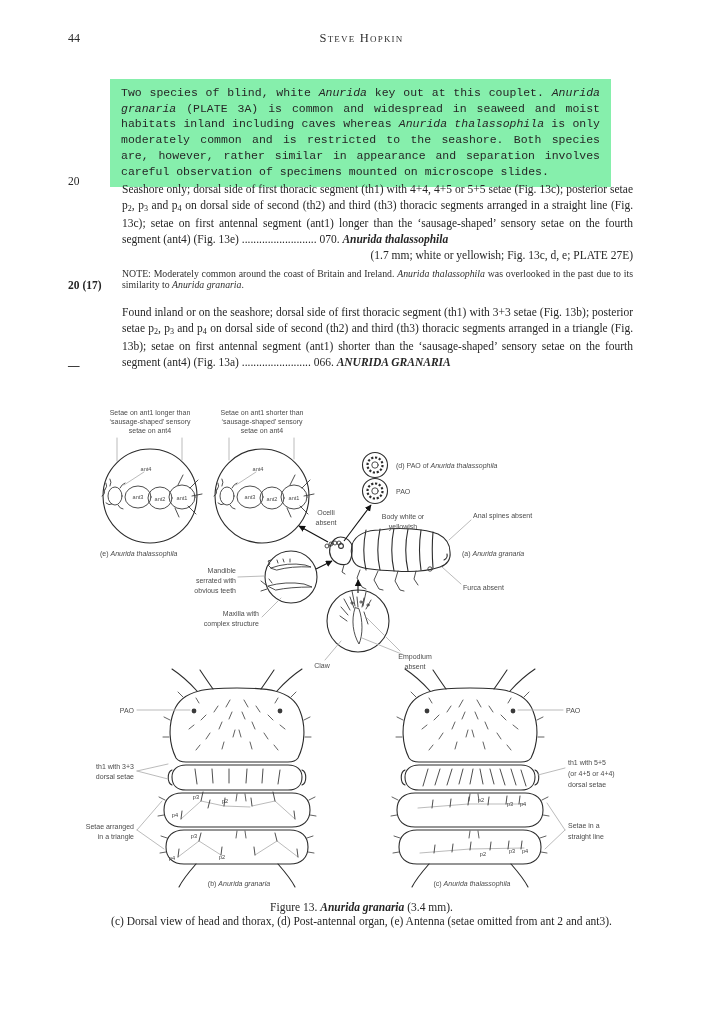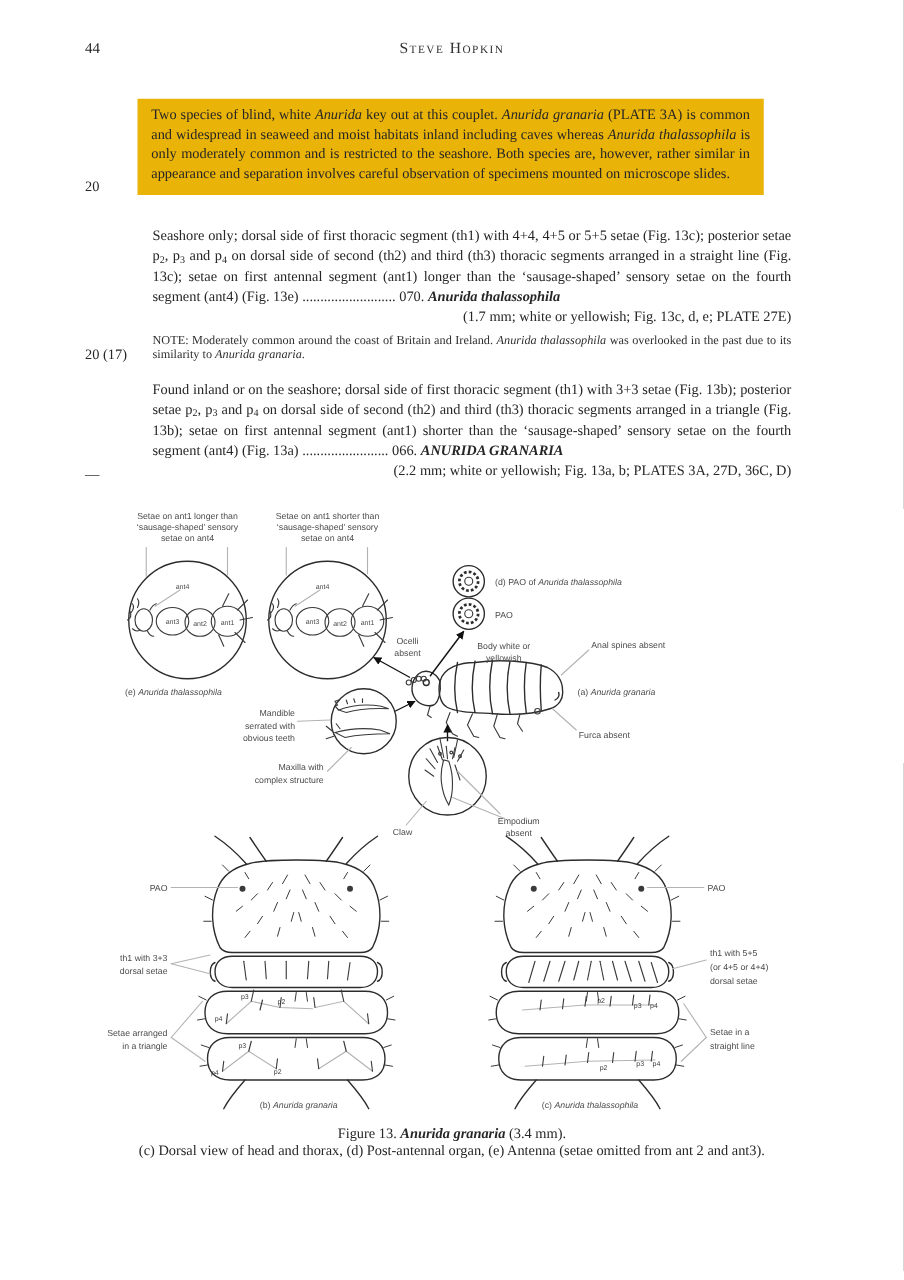--- a/index.html
+++ b/index.html
@@ -4,23 +4,23 @@
 <style>
   html,body{margin:0;padding:0;background:#9a9a9a;}
   .page{position:relative;width:723px;height:1024px;background:#ffffff;margin:0 auto;
         font-family:"Liberation Serif",serif;color:#262626;overflow:hidden;}
   .hdr-num{position:absolute;left:68px;top:31px;font-size:12px;}
   .hdr-title{position:absolute;left:0;right:0;top:31px;text-align:center;
              font-variant:small-caps;letter-spacing:1.2px;font-size:12.5px;color:#303030;}
   .row{position:absolute;left:68px;width:565px;display:flex;align-items:flex-end;}
   .row .num{flex:none;font-size:11.5px;padding-top:5px;}
   .row.intro .num{width:42px;padding-top:6px;}
-  .row.couplet .num{width:54px;font-weight:normal;padding-top:0;}
+  .row.couplet .num{width:54px;font-weight:bold;padding-top:0;}
   .body-txt{font-size:11.5px;line-height:15.7px;text-align:justify;}
-  .intro-box{background:#eab308;width:479px;padding:6px 11px 8px 11px;}
+  .intro-box{background:#86efac;width:479px;padding:6px 11px 8px 11px;font-family:Liberation Mono, monospace;}
   .cblock{width:511px;}
   .tail{font-size:11.5px;line-height:15.7px;text-align:right;}
   .note{font-size:9.8px;line-height:11.6px;text-align:justify;margin-top:4px;color:#2e2e2e;}
   .it{font-style:italic}.bdit{font-weight:700;font-style:italic}
   .sb{font-size:0.7em;vertical-align:-0.25em}
   .figure-wrap{position:absolute;left:0;top:403px;width:723px;height:497px;}
   svg{font-family:"Liberation Sans",sans-serif;}
   svg text{fill:#4c4c4c;}
   .caption{position:absolute;left:0;right:0;top:901px;text-align:center;
            font-size:11.5px;line-height:13.8px;}
@@ -53,21 +53,20 @@
       <div class="body-txt"><span>Seashore only; dorsal side of first thoracic segment (th1) with 4+4, 4+5 or 5+5 setae (Fig. 13c); posterior setae p</span><span class="sb">2</span><span>, p</span><span class="sb">3</span><span> and p</span><span class="sb">4</span><span> on dorsal side of second (th2) and third (th3) thoracic segments arranged in a straight line (Fig. 13c); setae on first antennal segment (ant1) longer than the ‘sausage-shaped’ sensory setae on the fourth segment (ant4) (Fig. 13e) .......................... 070. </span><span class="bdit">Anurida thalassophila</span></div>
       <div class="tail">(1.7 mm; white or yellowish; Fig. 13c, d, e; PLATE 27E)</div>
       <div class="note"><span>NOTE: Moderately common around the coast of Britain and Ireland. </span><span class="it">Anurida thalassophila</span><span> was overlooked in the past due to its similarity to </span><span class="it">Anurida granaria</span><span>.</span></div>
     </div>
   </div>
 
   <div class="row couplet" style="top:305px;">
     <div class="num">—</div>
     <div class="cblock">
       <div class="body-txt"><span>Found inland or on the seashore; dorsal side of first thoracic segment (th1) with 3+3 setae (Fig. 13b); posterior setae p</span><span class="sb">2</span><span>, p</span><span class="sb">3</span><span> and p</span><span class="sb">4</span><span> on dorsal side of second (th2) and third (th3) thoracic segments arranged in a triangle (Fig. 13b); setae on first antennal segment (ant1) shorter than the ‘sausage-shaped’ sensory setae on the fourth segment (ant4) (Fig. 13a) ........................ 066. </span><span class="bdit">ANURIDA GRANARIA</span></div>
-      <div class="tail">(2.2 mm; white or yellowish; Fig. 13a, b; PLATES 3A, 27D, 36C, D)</div>
     </div>
   </div>
 
   <div class="figure-wrap">
   <svg width="723" height="497" viewBox="0 403 723 497">
     <defs>
       <marker id="arw" markerWidth="7" markerHeight="7" refX="5.5" refY="3" orient="auto">
         <path d="M0,0 L6,3 L0,6 Z" fill="#111"></path>
       </marker>
 

